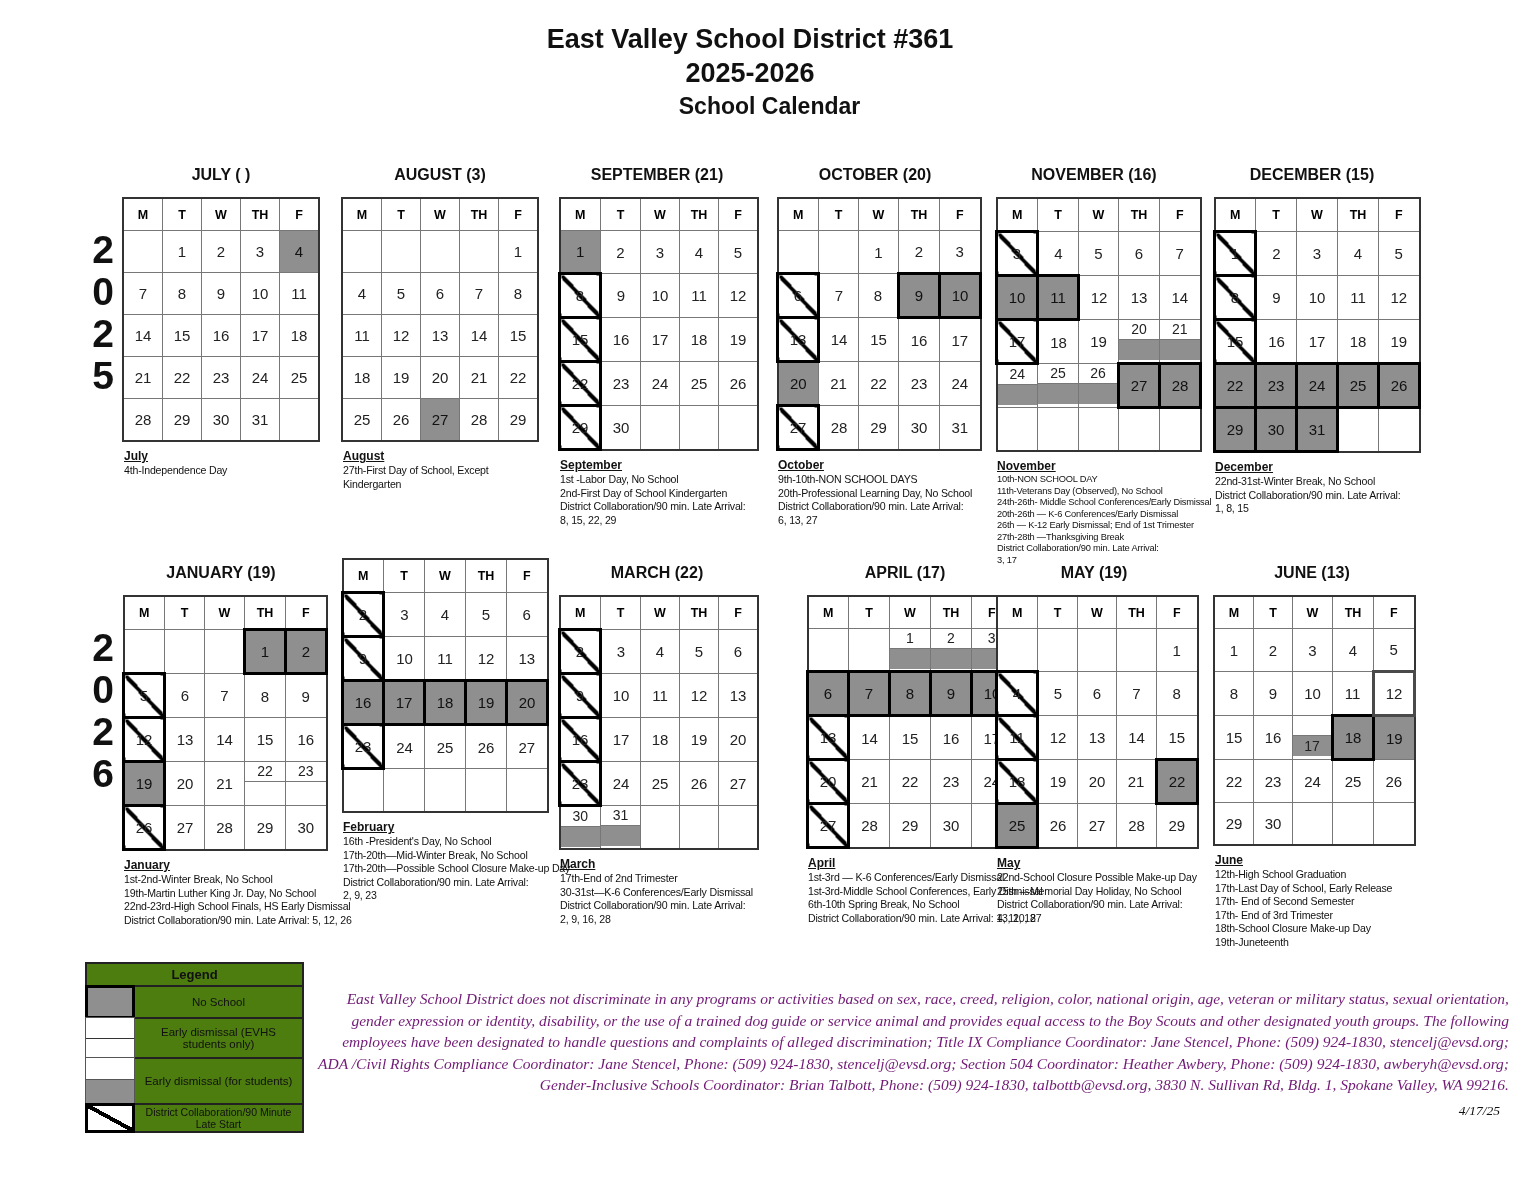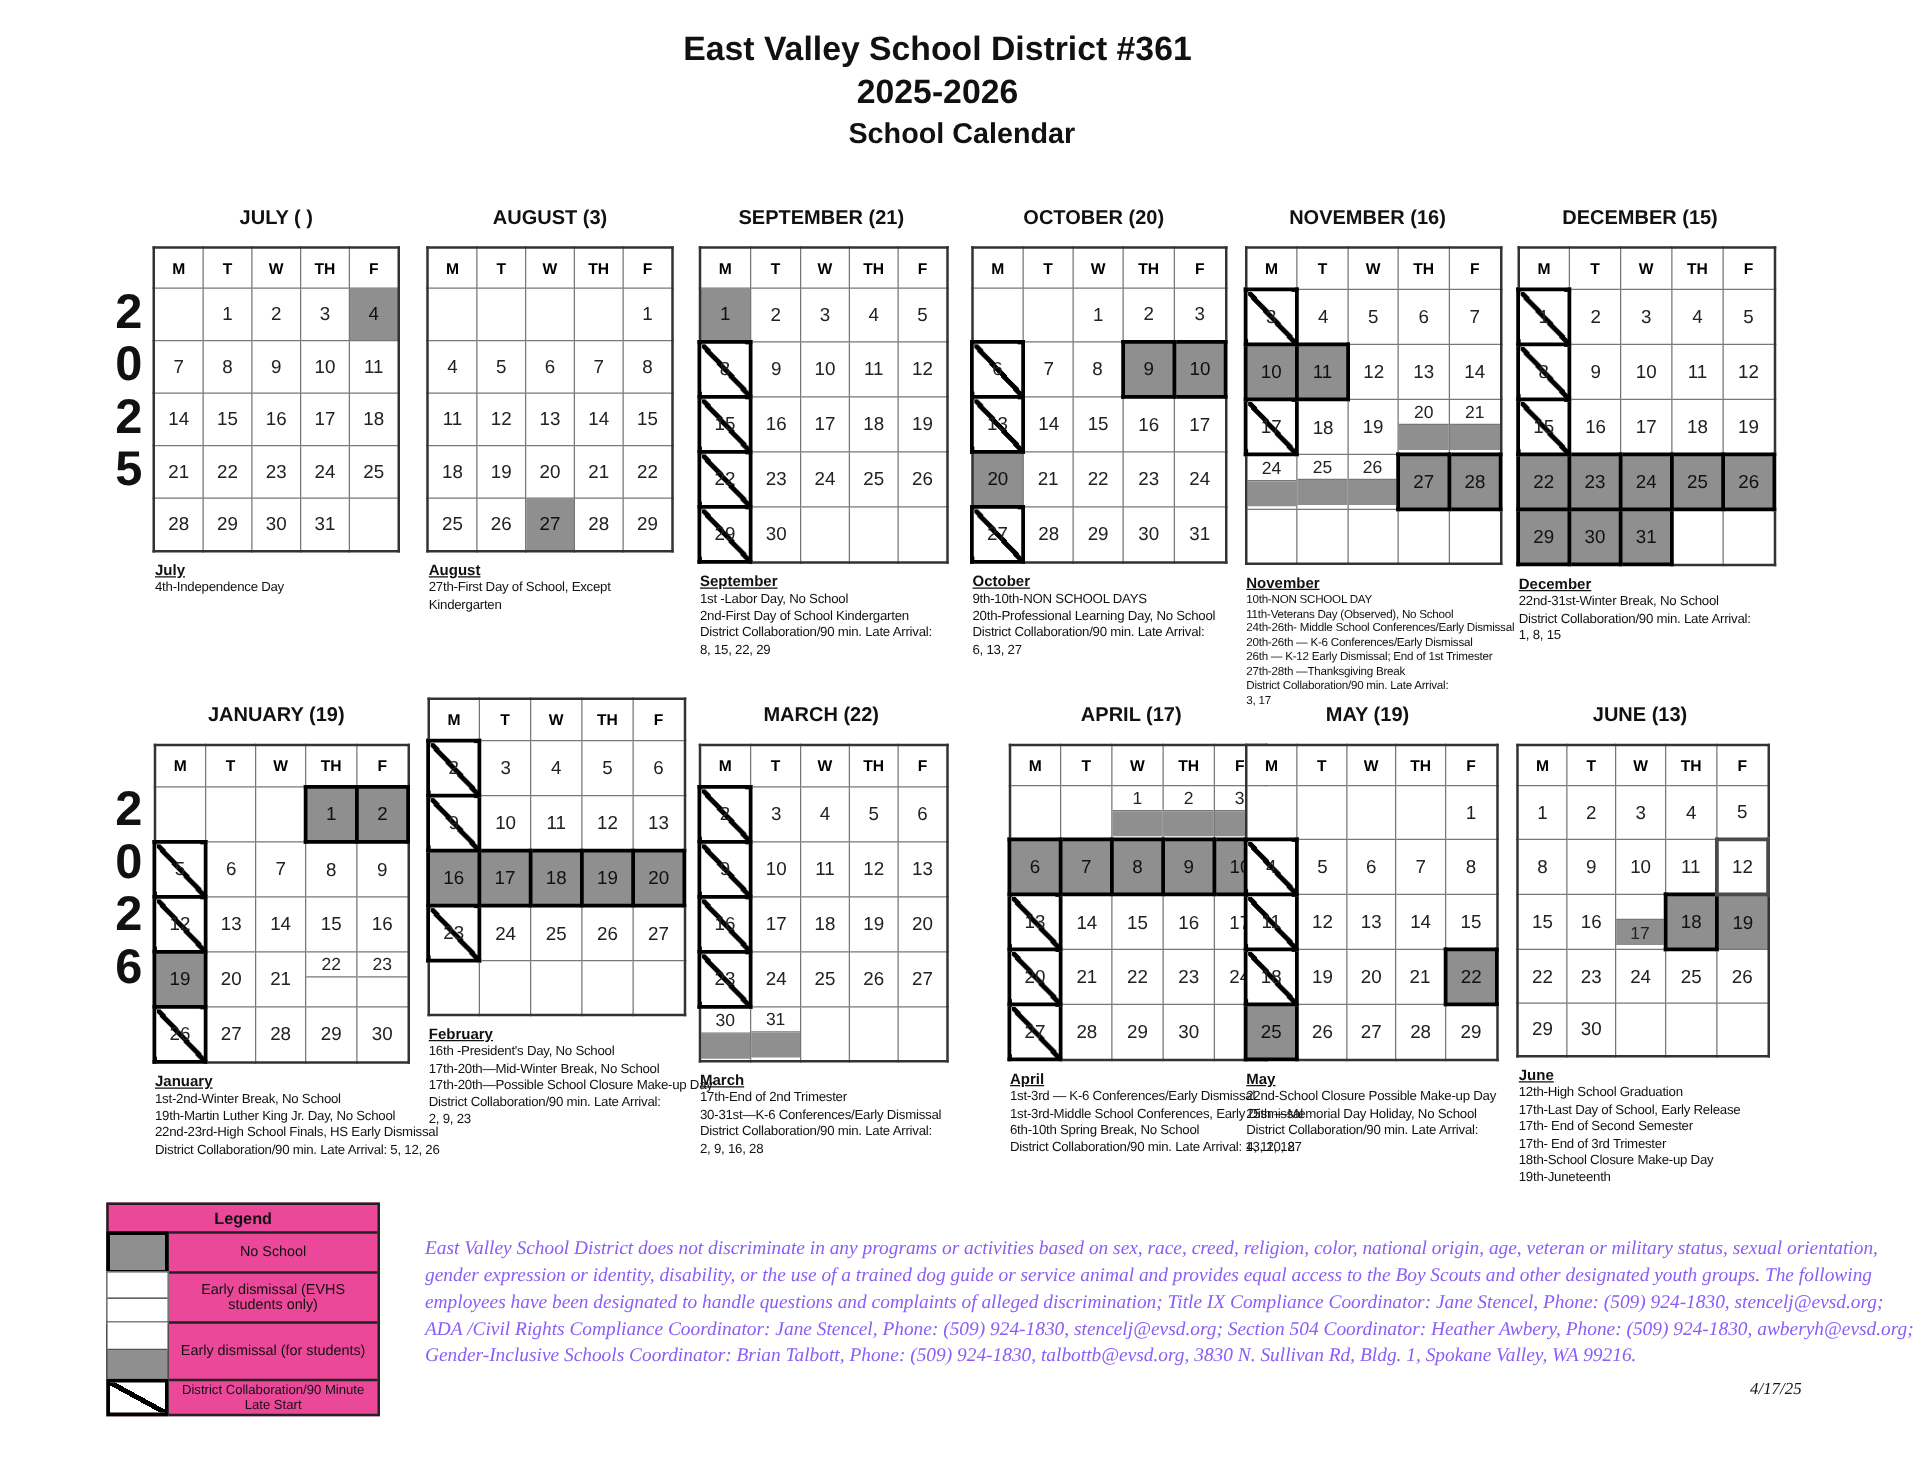--- a/index.html
+++ b/index.html
@@ -38,21 +38,21 @@
   table.cal td.split{padding:0;vertical-align:top;}
   .tophalf{height:19px;line-height:19px;font-size:14px;border-bottom:1px solid #777;}
   .bothalf{height:20px;line-height:20px;font-size:14px;}
   .grayfill{background:#8F8F8F;}
   
   .notes{margin-top:7px;padding-left:2px;width:235px;}
   .ntitle{font-weight:bold;font-size:12px;text-decoration:underline;line-height:15px;}
   .nline{font-size:10.6px;line-height:13.5px;white-space:nowrap;letter-spacing:-0.2px;}
   .notes.small .nline{font-size:9.3px;line-height:11.5px;}
   
-  .legend{position:absolute;left:85px;top:962px;width:215px;border:2px solid #222;background:#ec4899;}
+  .legend{position:absolute;left:85px;top:962px;width:215px;border:2px solid #222;background:#4d7c0f;}
   .legend-title{height:21px;line-height:21px;text-align:center;font-weight:bold;
     font-size:13px;border-bottom:2px solid #222;}
   .legend-row{display:flex;border-bottom:2px solid #222;align-items:stretch;}
   .legend-row:last-child{border-bottom:none;}
   .sw-col{width:46px;border-right:2px solid #222;position:relative;}
   .legend-label{flex:1;display:flex;align-items:center;justify-content:center;
     text-align:center;font-size:11.5px;padding:2px 3px;}
   .legend-row:nth-child(4) .legend-label{font-size:10.5px;}
   .legend-row:nth-child(5) .legend-label{font-size:8.8px;}
   .sw{position:absolute;left:-2px;top:-2px;right:-2px;bottom:-2px;box-sizing:border-box;}
@@ -60,23 +60,23 @@
   .sw.e{border:1px solid #555;}
   .sw.e .swtop{height:45%;border-bottom:1px solid #555;background:#fff;}
   .sw.e .swbot{height:55%;background:#8F8F8F;}
   .sw.v{border:1px solid #555;background:#fff;}
   .sw.v .swtop{height:50%;border-bottom:1.5px solid #333;}
   .sw.x{border:3px solid #000;background:#fff;
     background-image:linear-gradient(to top right,
       transparent calc(50% - 2px), #000 calc(50% - 2px),
       #000 calc(50% + 2px), transparent calc(50% + 2px));}
   
-  .footer-para{position:absolute;left:340px;top:988px;width:1195px;text-align:left;
-    font-family:"Liberation Serif",serif;font-style:italic;font-size:15.5px;line-height:21.5px;color:#8b5cf6;}
-  .footer-date{position:absolute;left:1400px;top:1103px;width:100px;
+  .footer-para{position:absolute;left:314px;top:988px;width:1195px;text-align:right;
+    font-family:"Liberation Serif",serif;font-style:italic;font-size:15.5px;line-height:21.5px;color:#701a75;}
+  .footer-date{position:absolute;left:1400px;top:1103px;width:100px;text-align:right;
     font-family:"Liberation Serif",serif;font-style:italic;font-size:13.5px;}
 </style>
 </head>
 <body>
 
 <div class="page-header">
   <div class="title-1">East Valley School District #361</div>
   <div class="title-2">2025-2026</div>
   <div class="title-3">School Calendar</div>
 </div>

